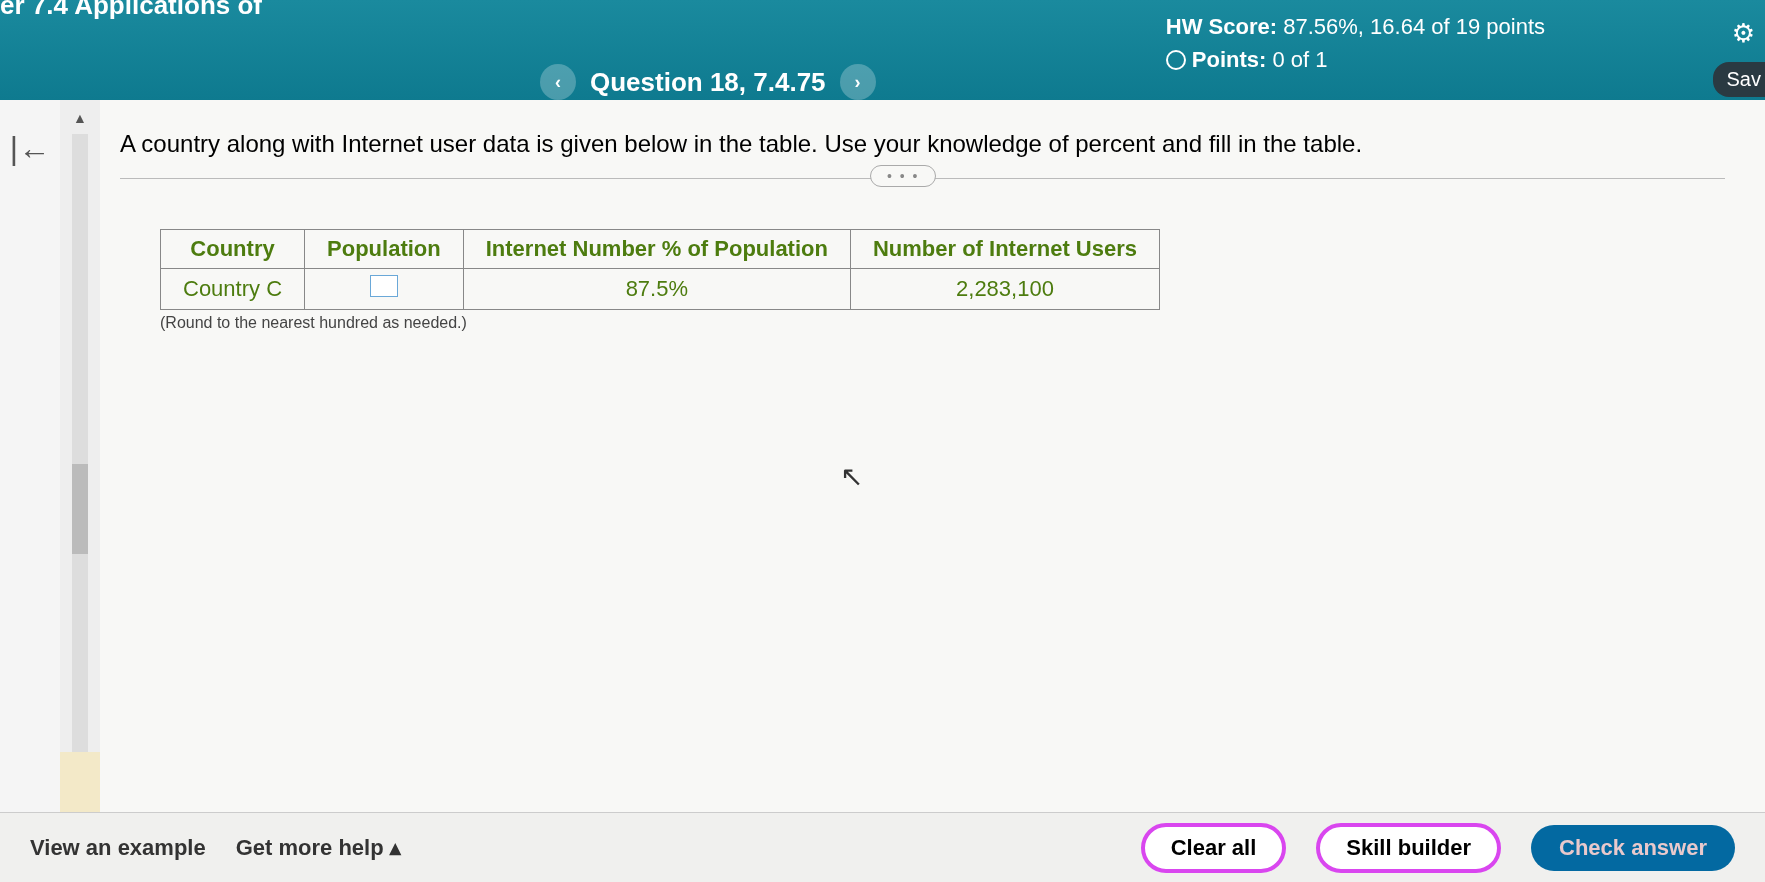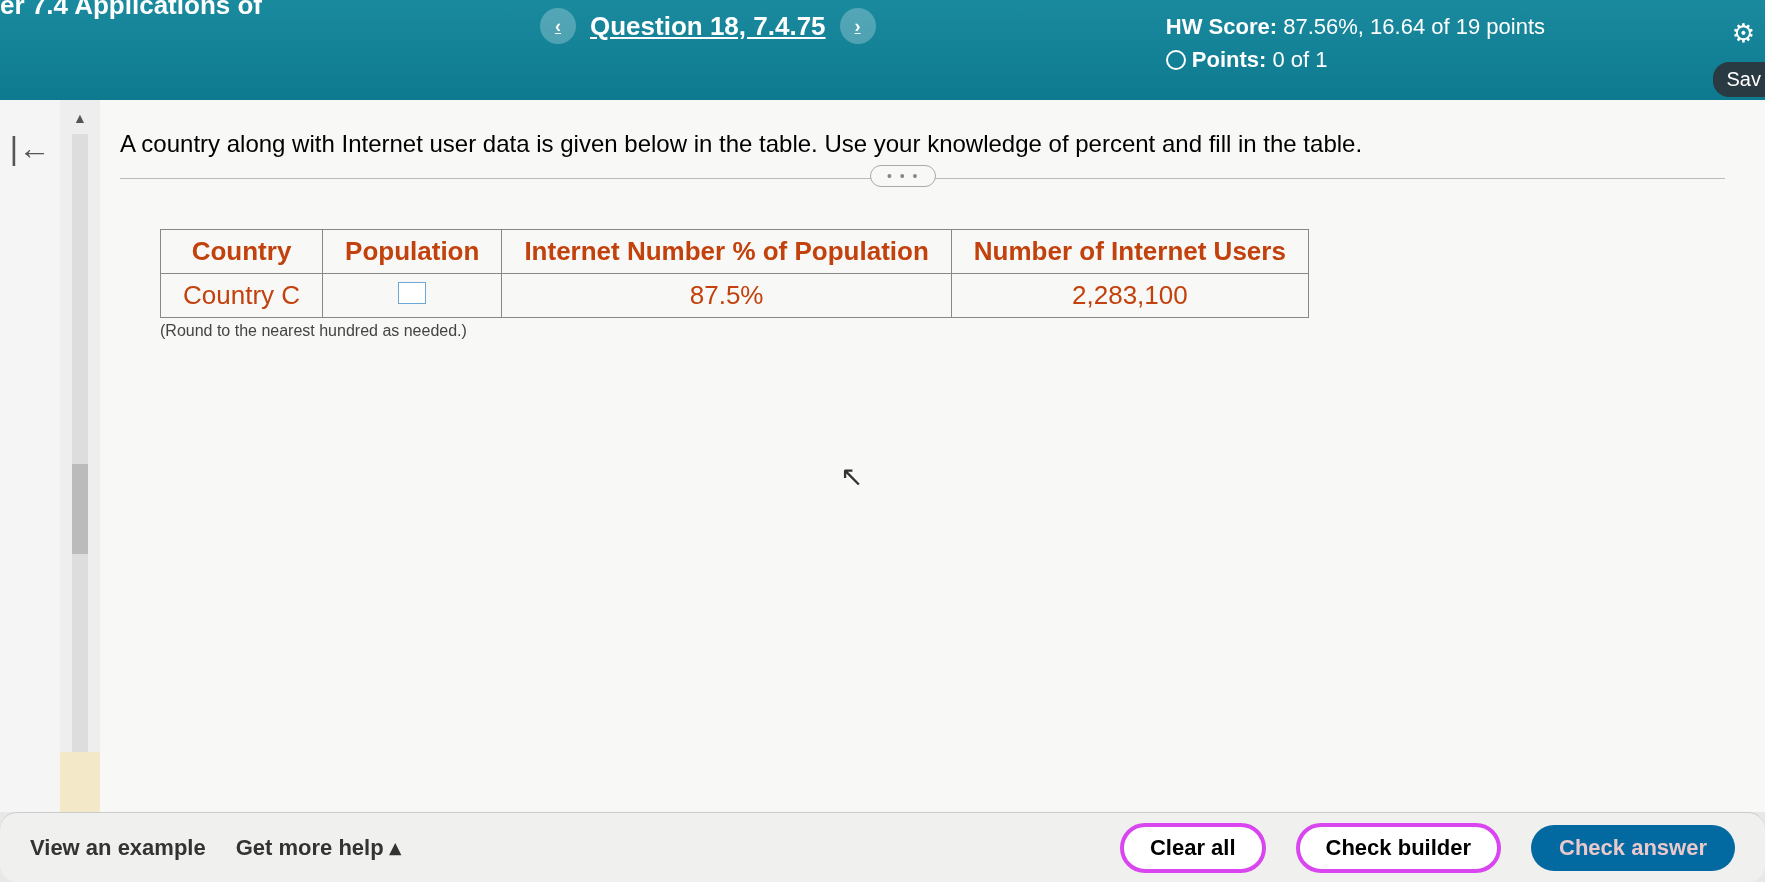--- a/index.html
+++ b/index.html
@@ -8,25 +8,24 @@
     background: #e8e8e8;
     width: 1765px;
     height: 882px;
     overflow: hidden;
     position: relative;
   }
   .header {
     background: linear-gradient(to bottom, #1a8a9e, #0e7a8f);
     height: 100px;
     display: flex;
-    align-items: flex-start;
-    color: #fff;
-    padding: 8px 20px;
-    position: relative;
-    text-decoration: underline;
+    align-items: flex-end;
+    color: #fff;
+    padding: 0 20px;
+    position: relative;
   }
   .header-left {
     font-size: 26px;
     font-weight: bold;
     color: #fff;
     position: absolute;
     top: -10px;
     left: 0;
   }
   .question-nav {
@@ -133,22 +132,22 @@
     padding: 2px 16px;
     background: #f8f8f6;
     color: #888;
     letter-spacing: 2px;
     cursor: pointer;
     font-size:14px;
   }
   table.data {
     border-collapse: collapse;
     margin-left: 40px;
-    font-size: 26px;
-    color: #c2410c;
+    font-size: 22px;
+    color: #4d7c0f;
   }
   table.data th, table.data td {
     border: 1px solid #888;
     padding: 6px 22px;
     text-align: center;
     font-weight: normal;
   }
   table.data th { font-weight: bold; }
   .pop-input {
     width: 28px; height: 22px; border:1px solid #6aa8d8; background:#fff; display:inline-block;
@@ -166,21 +165,20 @@
     right: 0;
     height: 70px;
     background: #f0f0ee;
     border-top: 1px solid #ccc;
     display: flex;
     align-items: center;
     padding: 0 30px;
     gap: 30px;
     font-size: 22px;
     color: #333;
-    border-radius: 17px;
   }
   .footer .link { font-weight: bold; cursor:pointer;}
   .footer .spacer { flex: 1; }
   .pill-btn {
     border: 4px solid #d946ef;
     border-radius: 26px;
     padding: 8px 26px;
     font-size: 22px;
     font-weight: bold;
     background: #fff;
@@ -270,15 +268,15 @@
   </div>
 </div>
 
 <div class="footer">
   <span class="link">View an example</span>
   <span class="link">
     <span>Get more help</span> <span>▴</span>
   </span>
   <span class="spacer"></span>
   <button class="pill-btn">Clear all</button>
-  <button class="pill-btn">Check builder</button>
+  <button class="pill-btn">Skill builder</button>
   <button class="check-btn">Check answer</button>
 </div>
 
 </body></html>

